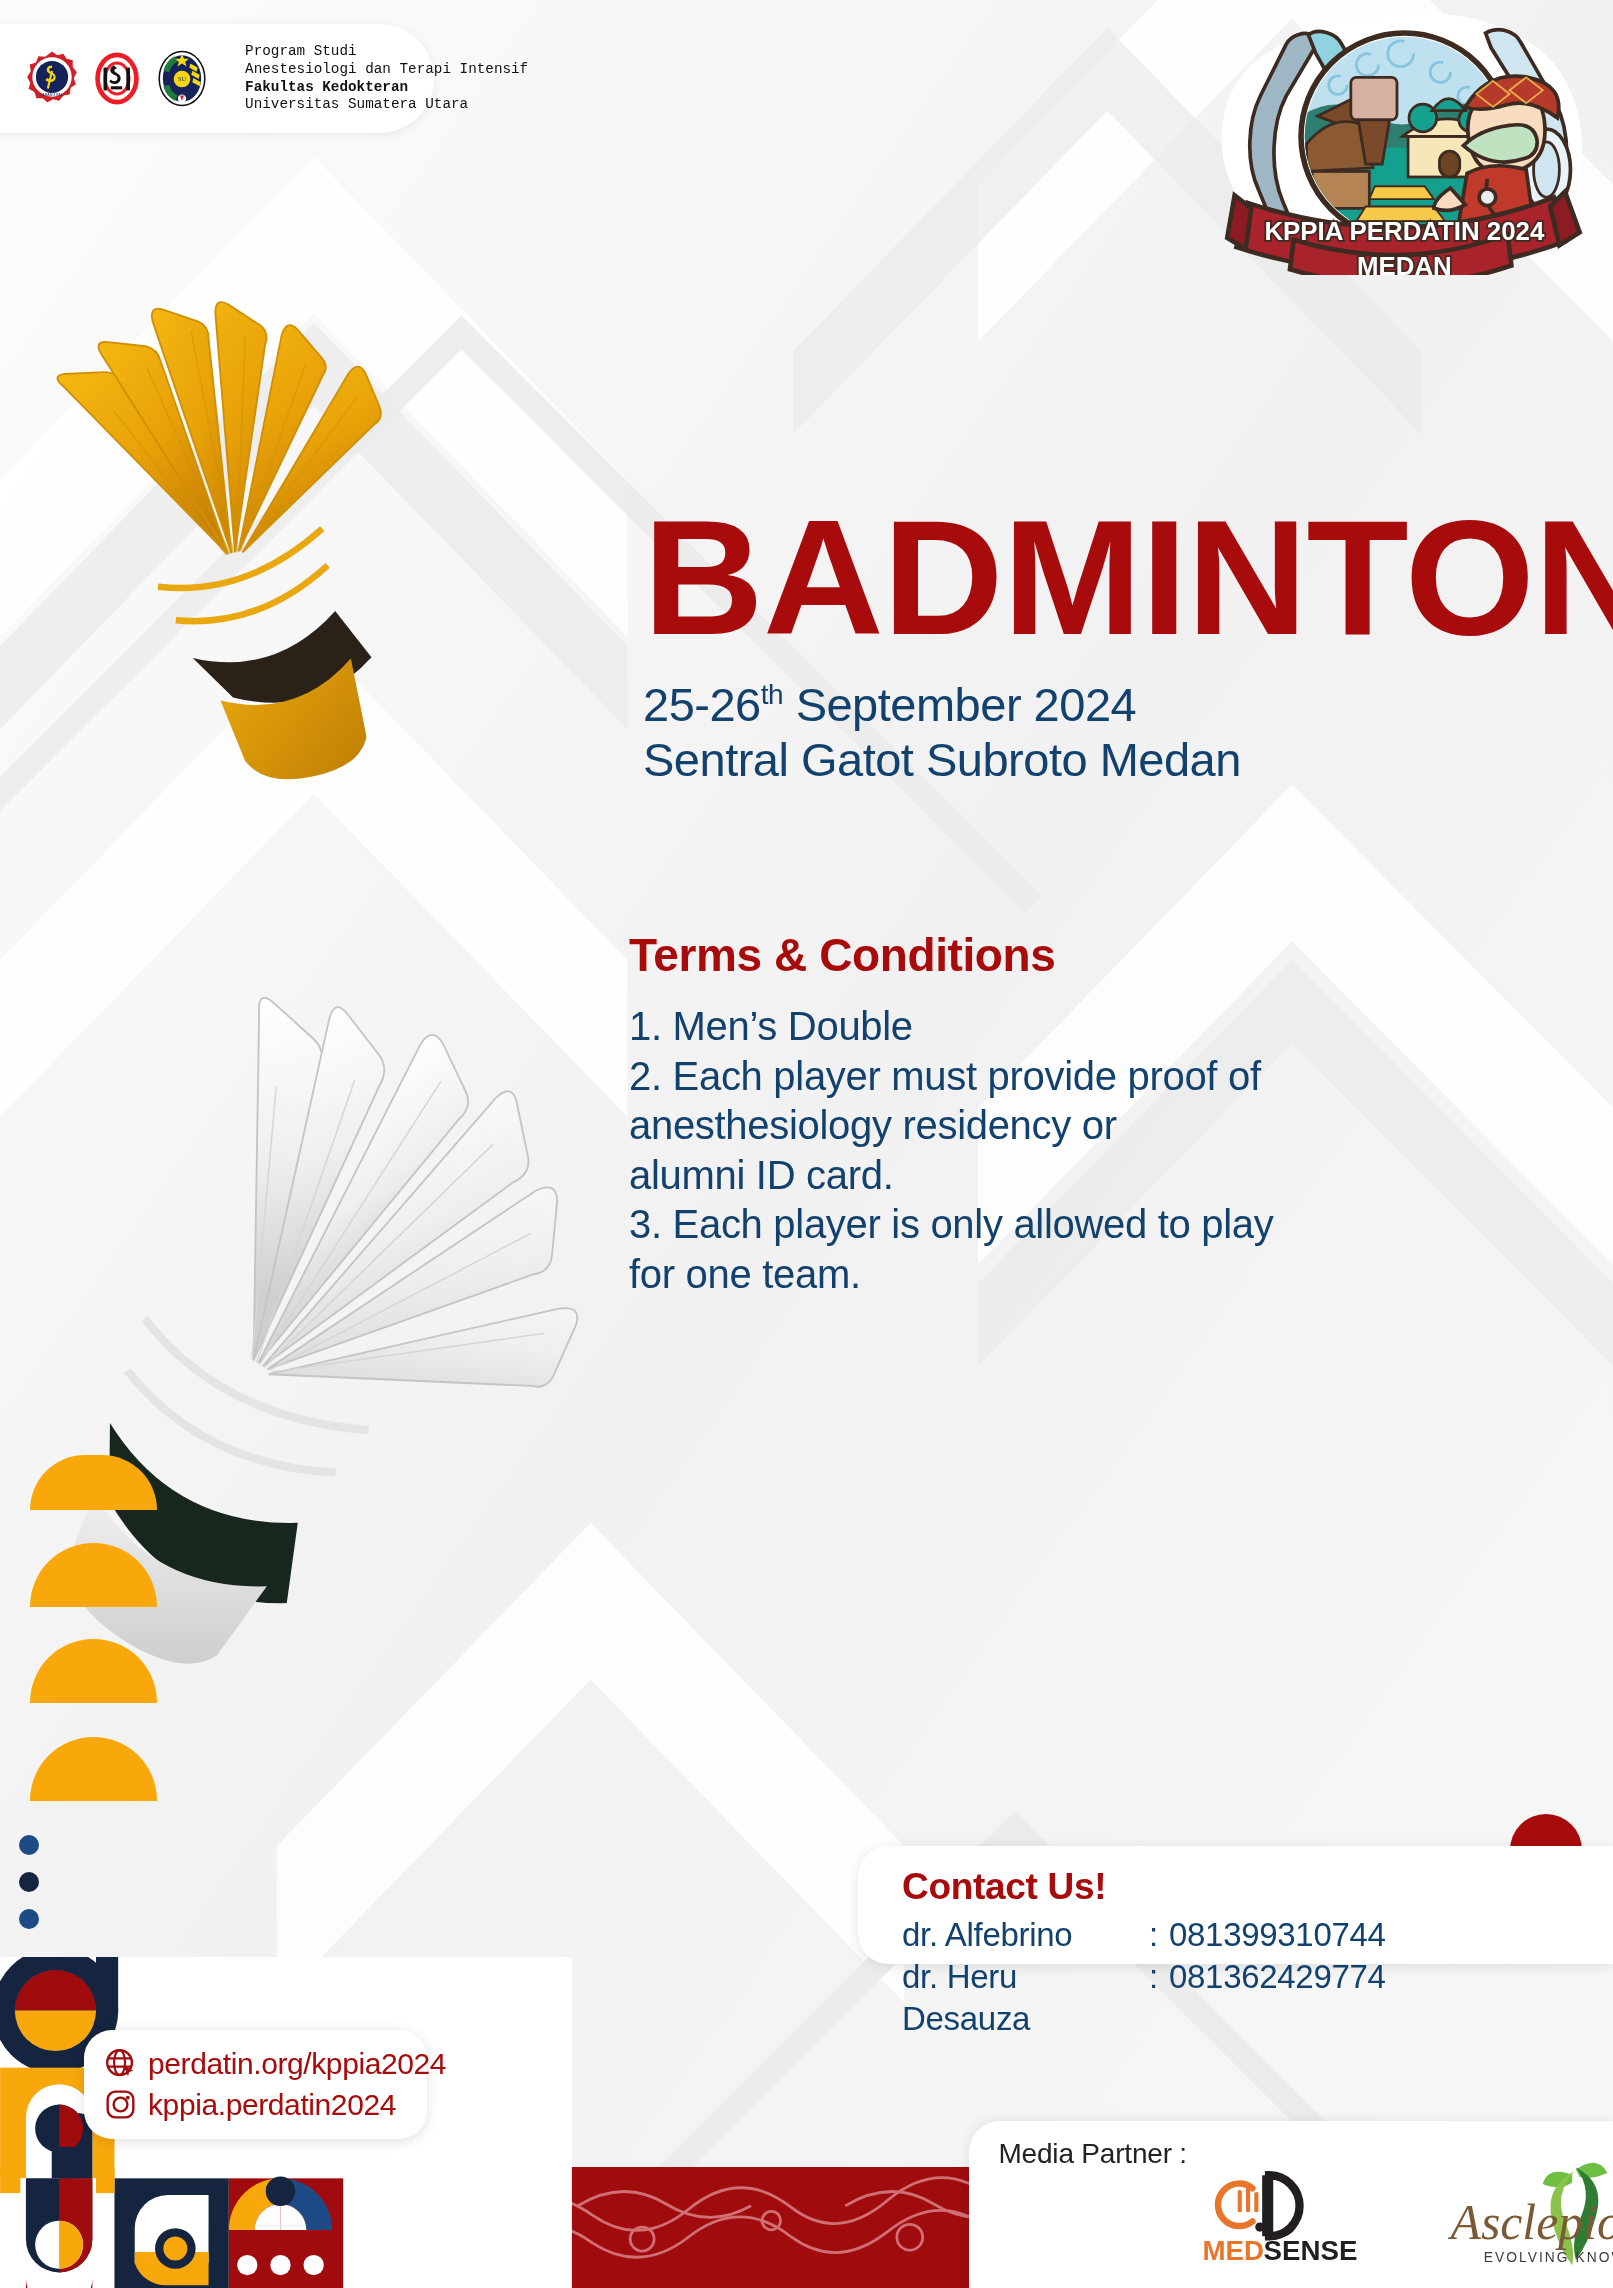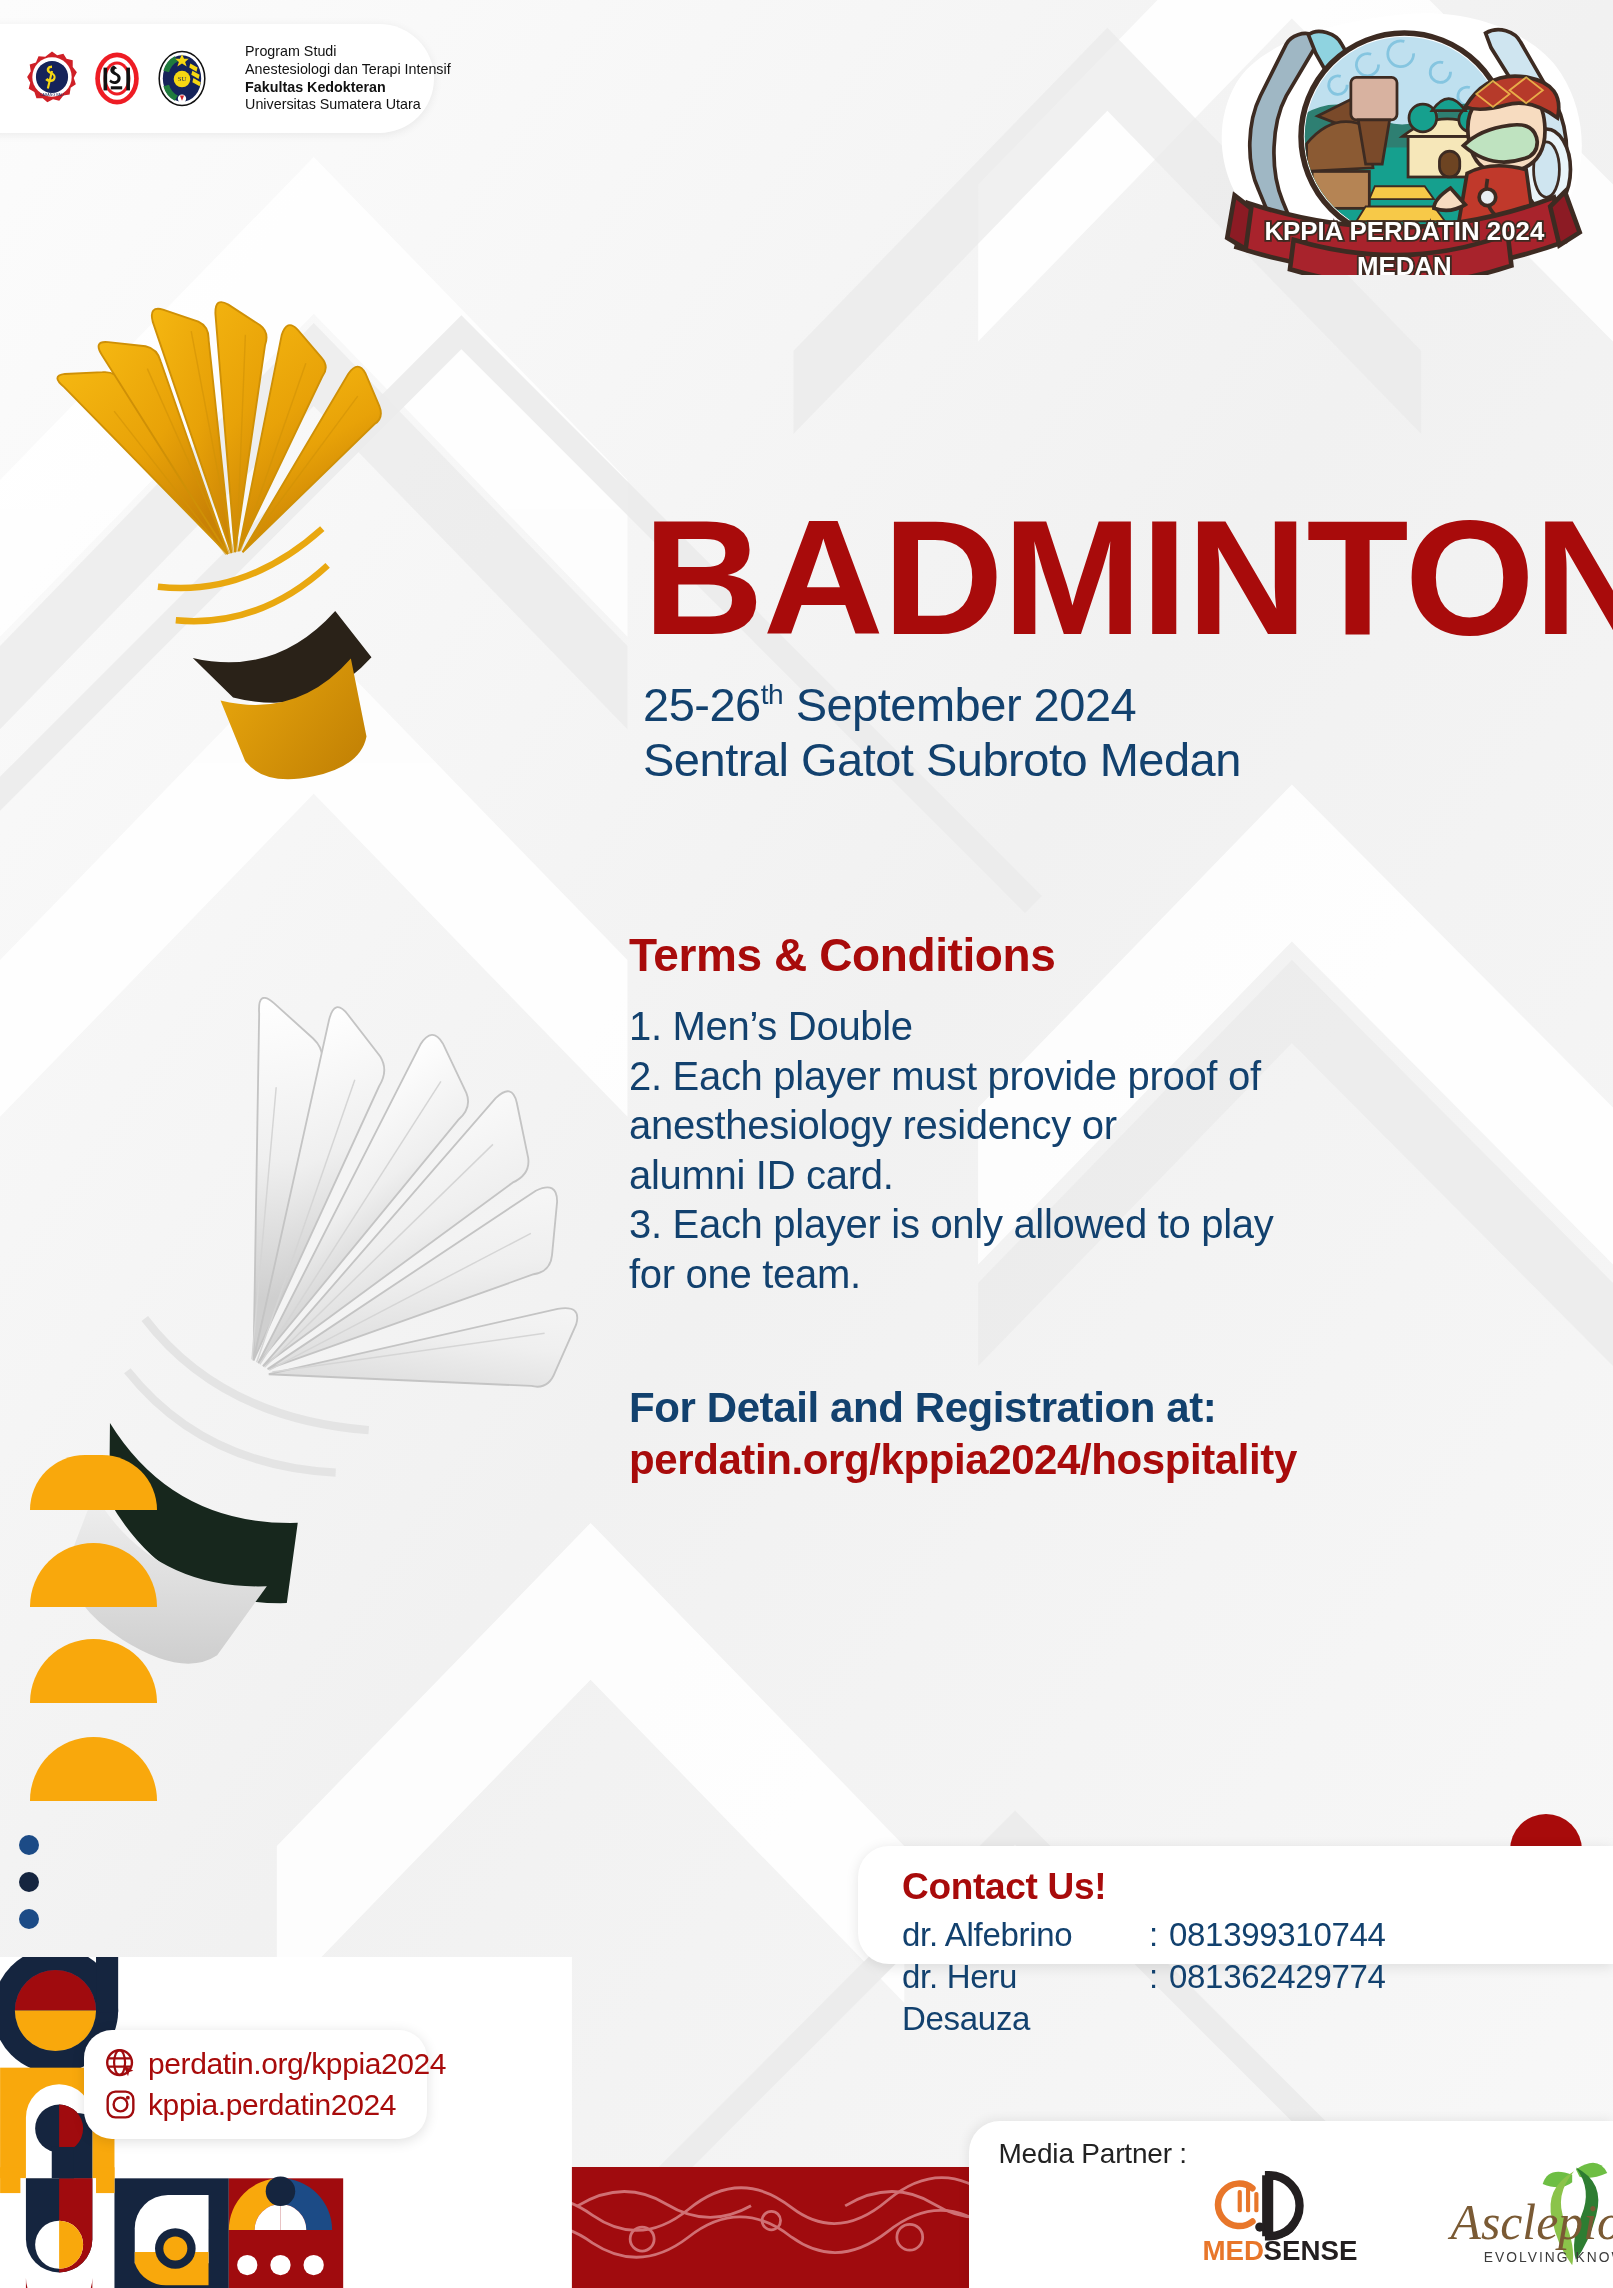--- a/index.html
+++ b/index.html
@@ -27,21 +27,21 @@
     background:#ffffff;
     border-radius:0 55px 55px 0;
     box-shadow:0 1.8px 9.2px rgba(0,0,0,.07);
     display:flex; align-items:center; gap:13px;
     padding-left:63px;
     z-index:20;
   }
   .logo-badge { width:52px; height:57px; flex:0 0 auto; }
   .header-div { width:1.8px; height:54px; background:#222; margin:0 7.4px 0 3.7px; }
   .header-text {
-    font-family:Liberation Sans, sans-serif;
+    font-family:Liberation Mono, monospace;
     font-size:14.3px; line-height:1.23; color:#111; white-space:nowrap;
   }
   .header-text .b { font-weight:bold; }
 
   
   .event-logo { position:absolute; right:13px; top:7.4px; width:406px; height:268px; z-index:20; }
 
   
   .shuttle { position:absolute; z-index:5; }
   .shuttle-yellow { left:9.2px; top:277px; width:434px; height:517px; }
@@ -386,24 +386,20 @@
     <div class="terms-list">
       <div>1. Men’s Double</div>
       <div>2. Each player must provide proof of
 anesthesiology residency or
 alumni ID card.</div>
       <div>3. Each player is only allowed to play
 for one team.</div>
     </div>
   </div>
 
-  <div class="reg">
-    <div class="reg-label">For Detail and Registration at:</div>
-    <div class="reg-url">perdatin.org/kppia2024/hospitality</div>
-  </div>
 
   <div class="half h1"></div>
   <div class="half h2"></div>
   <div class="half h3"></div>
   <div class="half h4"></div>
   <div class="ndot d1"></div>
   <div class="ndot d2"></div>
   <div class="ndot d3"></div>
   <div class="red-dot"></div>
 

